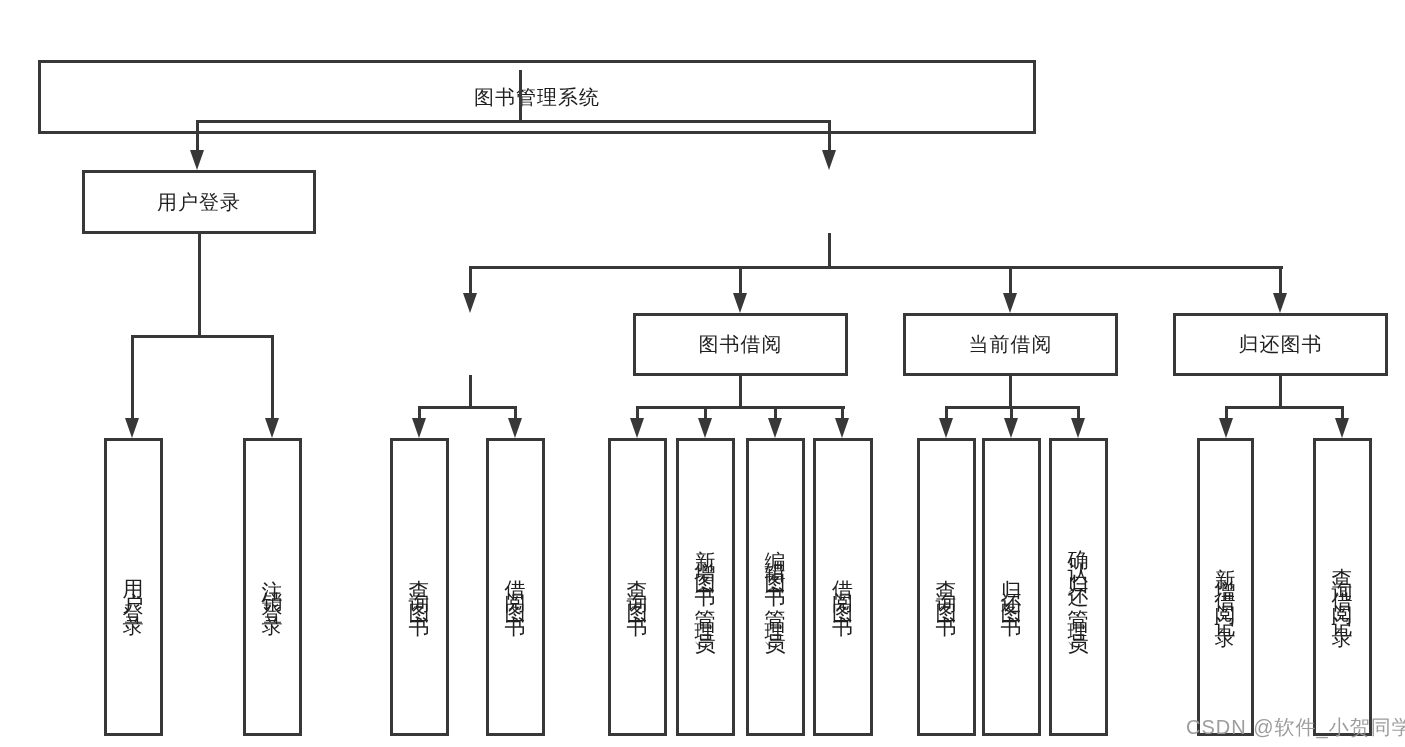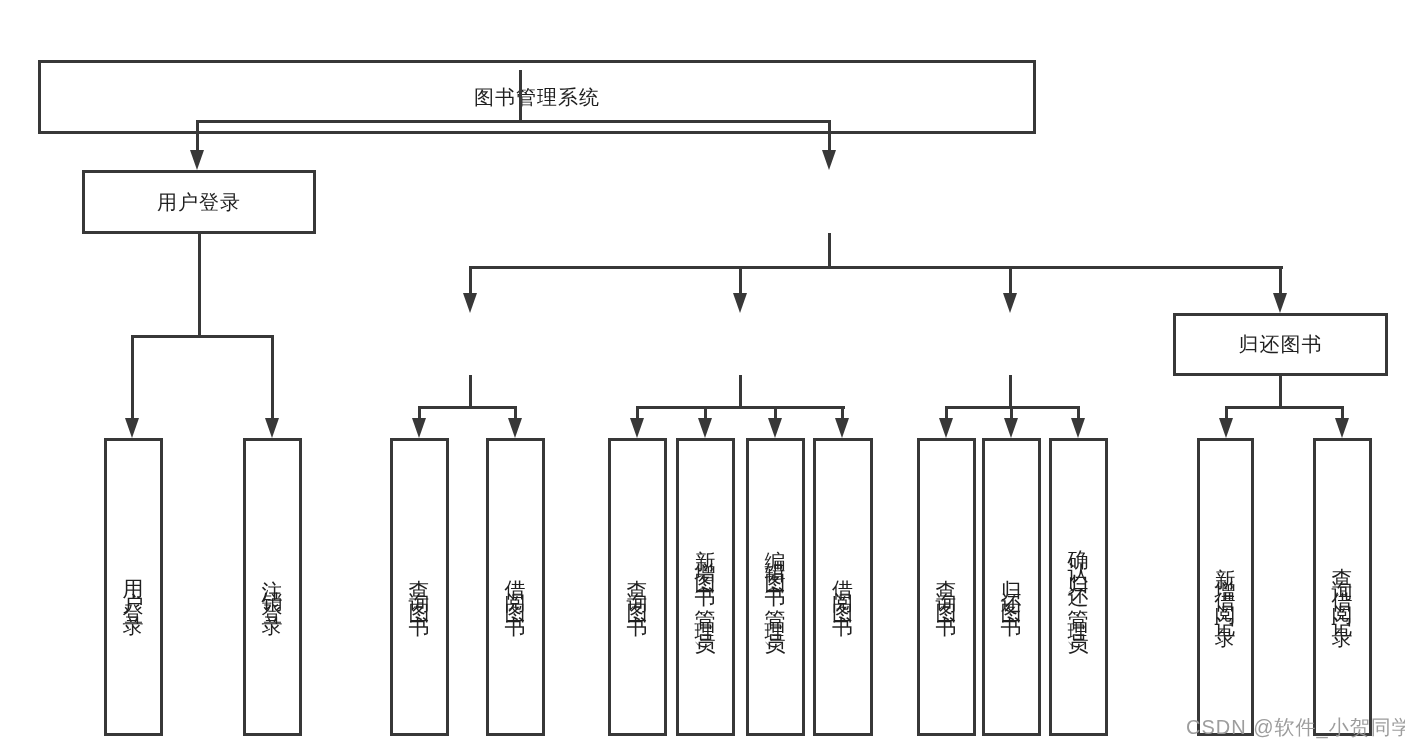--- a/index.html
+++ b/index.html
@@ -86,20 +86,26 @@
   <i class="h" style="left:469px;top:266px;width:814px;"></i>
   <i class="v" style="left:469px;top:266px;height:29px;"></i>
   <i class="ah" style="left:463px;top:293px;"></i>
   <i class="v" style="left:739px;top:266px;height:29px;"></i>
   <i class="ah" style="left:733px;top:293px;"></i>
   <i class="v" style="left:1009px;top:266px;height:29px;"></i>
   <i class="ah" style="left:1003px;top:293px;"></i>
   <i class="v" style="left:1279px;top:266px;height:29px;"></i>
   <i class="ah" style="left:1273px;top:293px;"></i>
 
+  <div class="bx" style="left:633px;top:313px;width:215px;height:63px;">
+    <span>图书借阅</span>
+  </div>
+  <div class="bx" style="left:903px;top:313px;width:215px;height:63px;">
+    <span>当前借阅</span>
+  </div>
   <div class="bx" style="left:1173px;top:313px;width:215px;height:63px;">
     <span>归还图书</span>
   </div>
 
   <i class="v" style="left:469px;top:375px;height:34px;"></i>
   <i class="h" style="left:418px;top:406px;width:99px;"></i>
   <i class="v" style="left:418px;top:406px;height:14px;"></i>
   <i class="ah" style="left:412px;top:418px;"></i>
   <i class="v" style="left:514px;top:406px;height:14px;"></i>
   <i class="ah" style="left:508px;top:418px;"></i>

